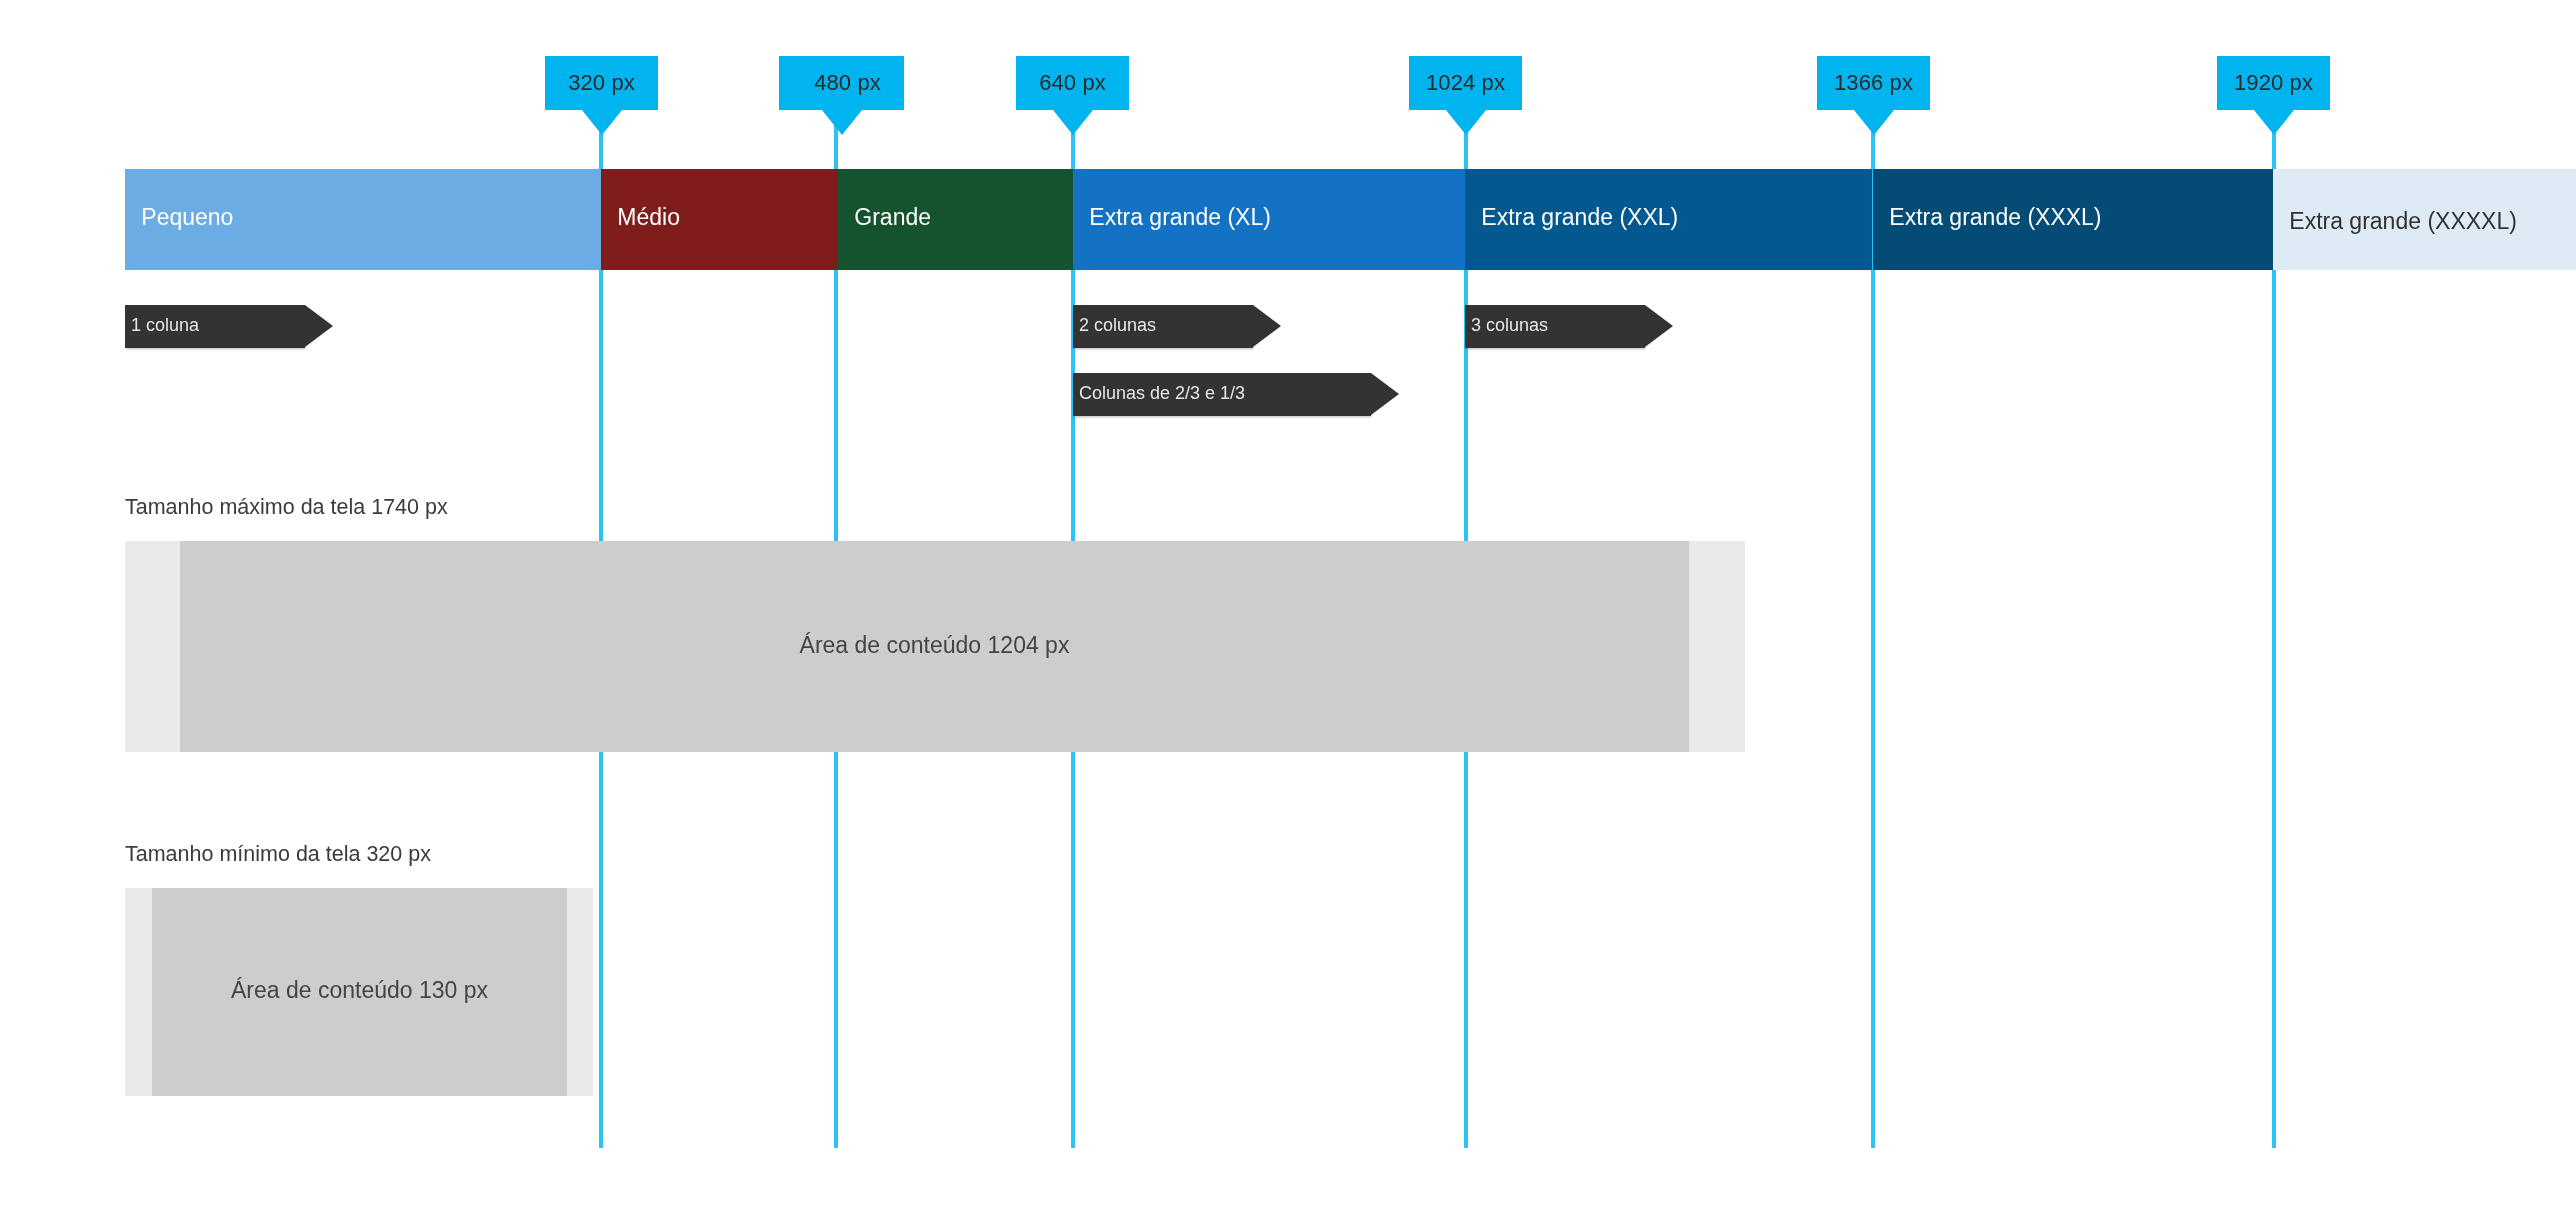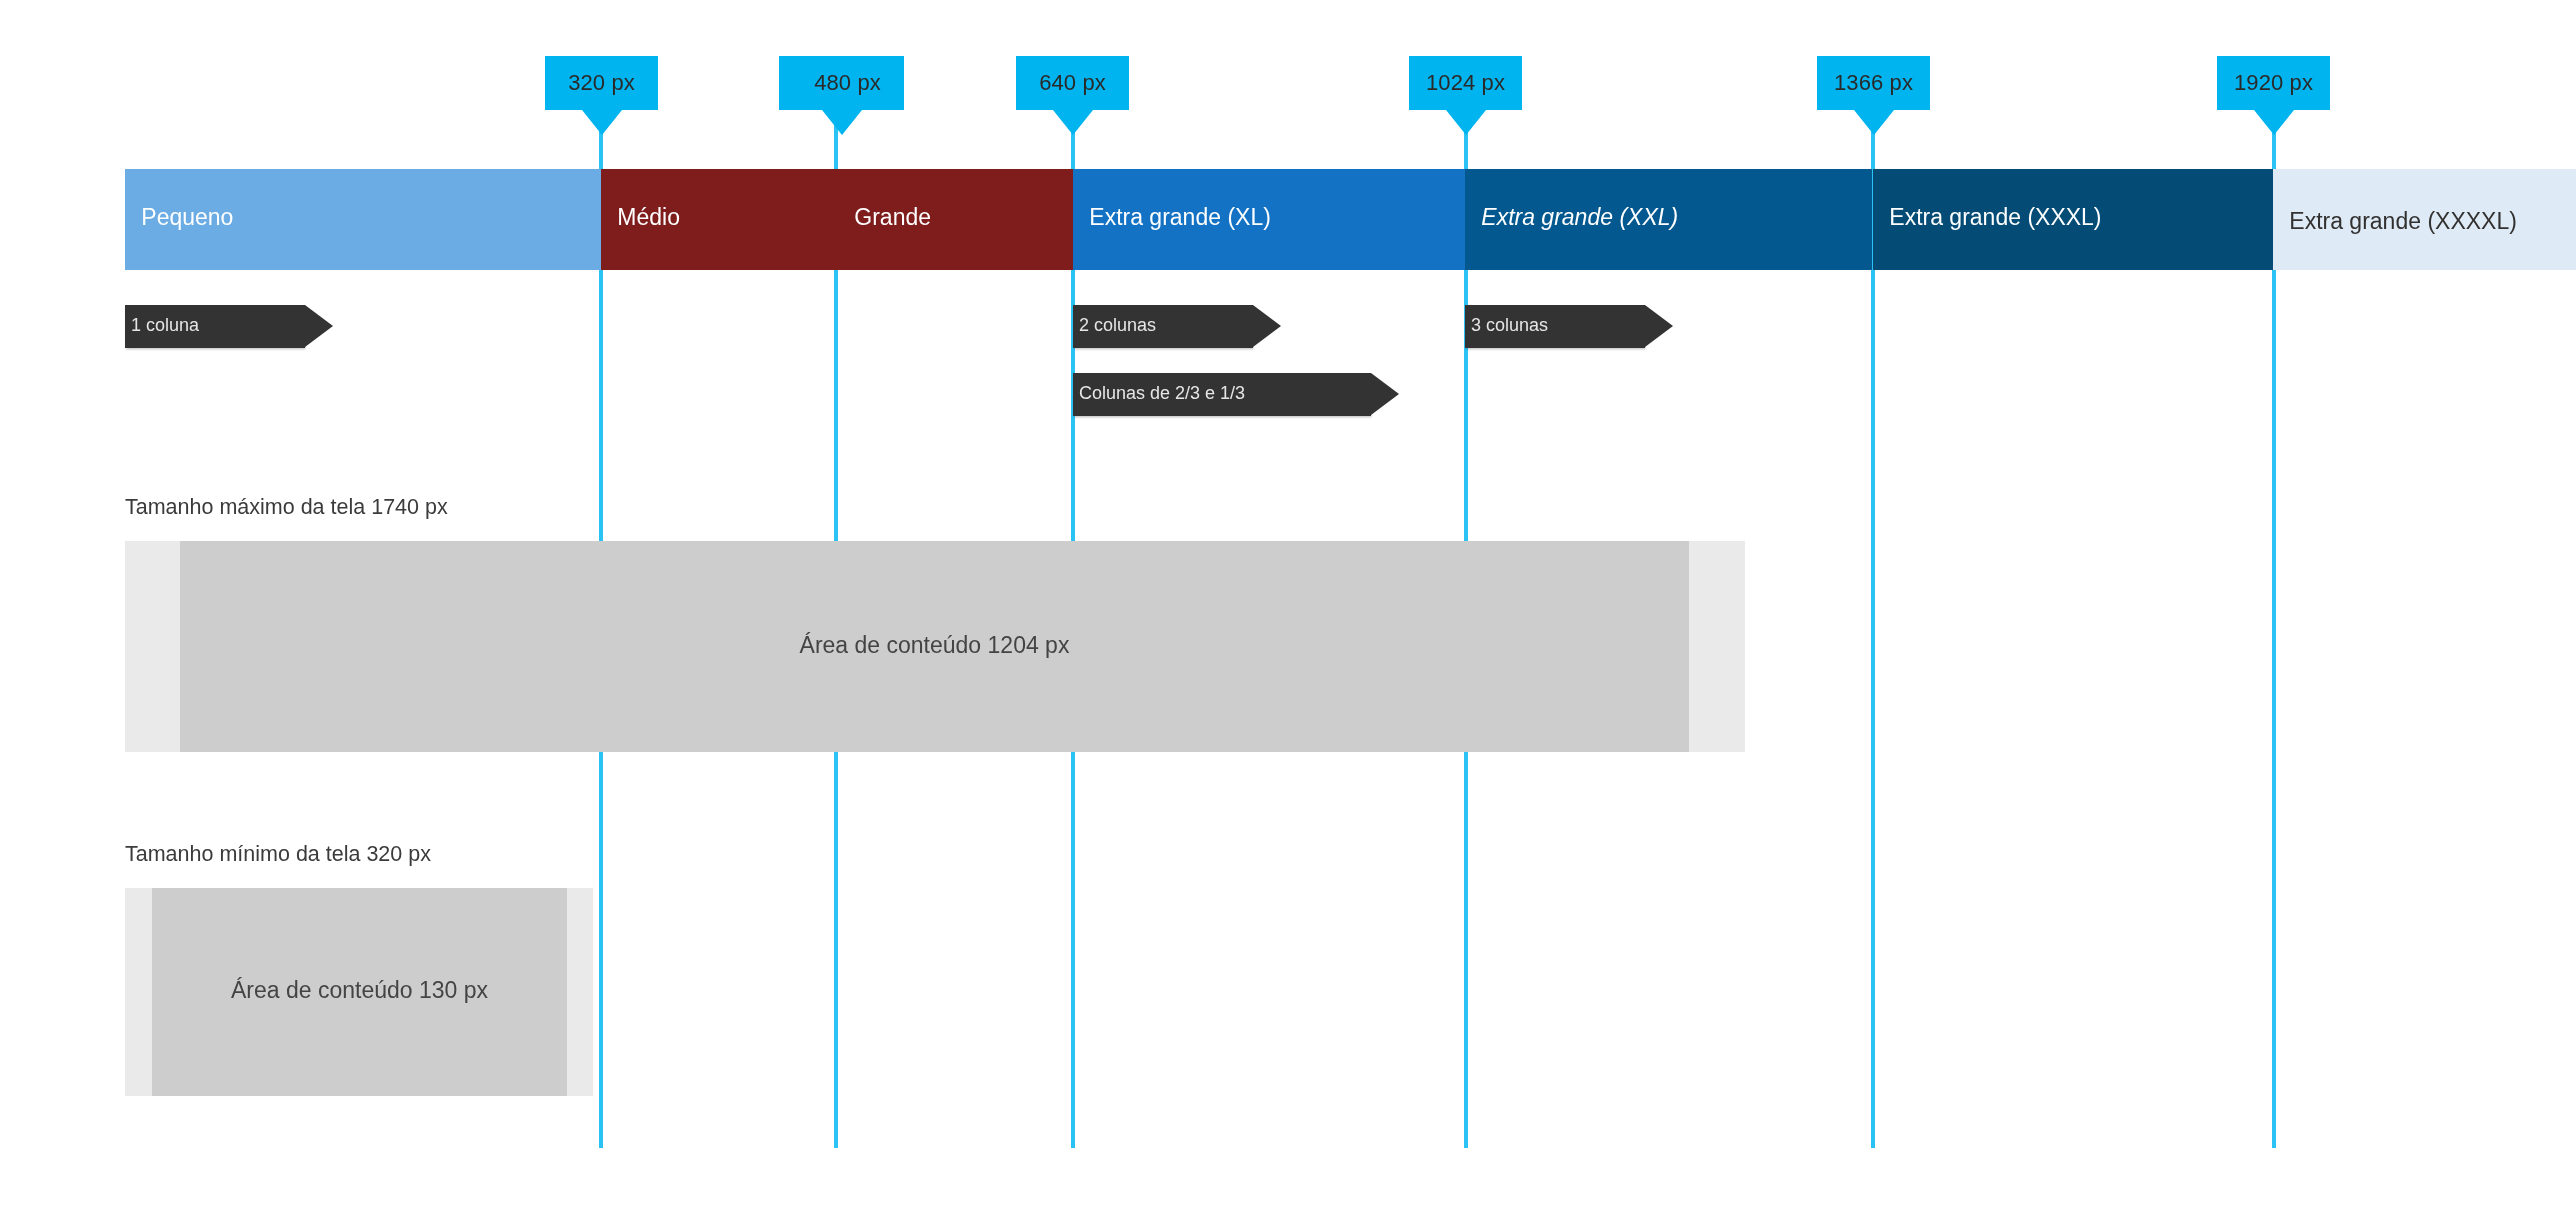--- a/index.html
+++ b/index.html
@@ -121,27 +121,27 @@
       </div>
     </div>
 
   <div id="band">
       <div class="band-seg" style="left: 0px; width: 476px; background: rgb(107, 172, 228);">
         <span class="seg-label">Pequeno</span>
       </div>
       <div class="band-seg" style="left: 476px; width: 275px; background: #7f1d1d;">
         <span class="seg-label">Médio</span>
       </div>
-      <div class="band-seg" style="left: 713px; width: 235px; background: #7f1d1d;">
+      <div class="band-seg" style="left: 713px; width: 235px; background: #14532d;">
         <span class="seg-label">Grande</span>
       </div>
       <div class="band-seg" style="left: 948px; width: 393px; background: rgb(19, 114, 196);">
         <span class="seg-label">Extra grande (XL)</span>
       </div>
-      <div class="band-seg" style="left: 1340px; width: 407px; background: rgb(3, 89, 143); font-style: italic;">
+      <div class="band-seg" style="left: 1340px; width: 407px; background: rgb(3, 89, 143);">
         <span class="seg-label">Extra grande (XXL)</span>
       </div>
       <div class="band-seg light" style="left: 2148px; width: 303px; background: rgb(222, 234, 246);">
         <span class="seg-label">Extra grande (XXXXL)</span>
       </div>
       <div class="band-seg" style="left: 1748px; width: 400px; background: rgb(4, 76, 118);">
         <span class="seg-label">Extra grande (XXXL)</span>
       </div>
     </div>
 

